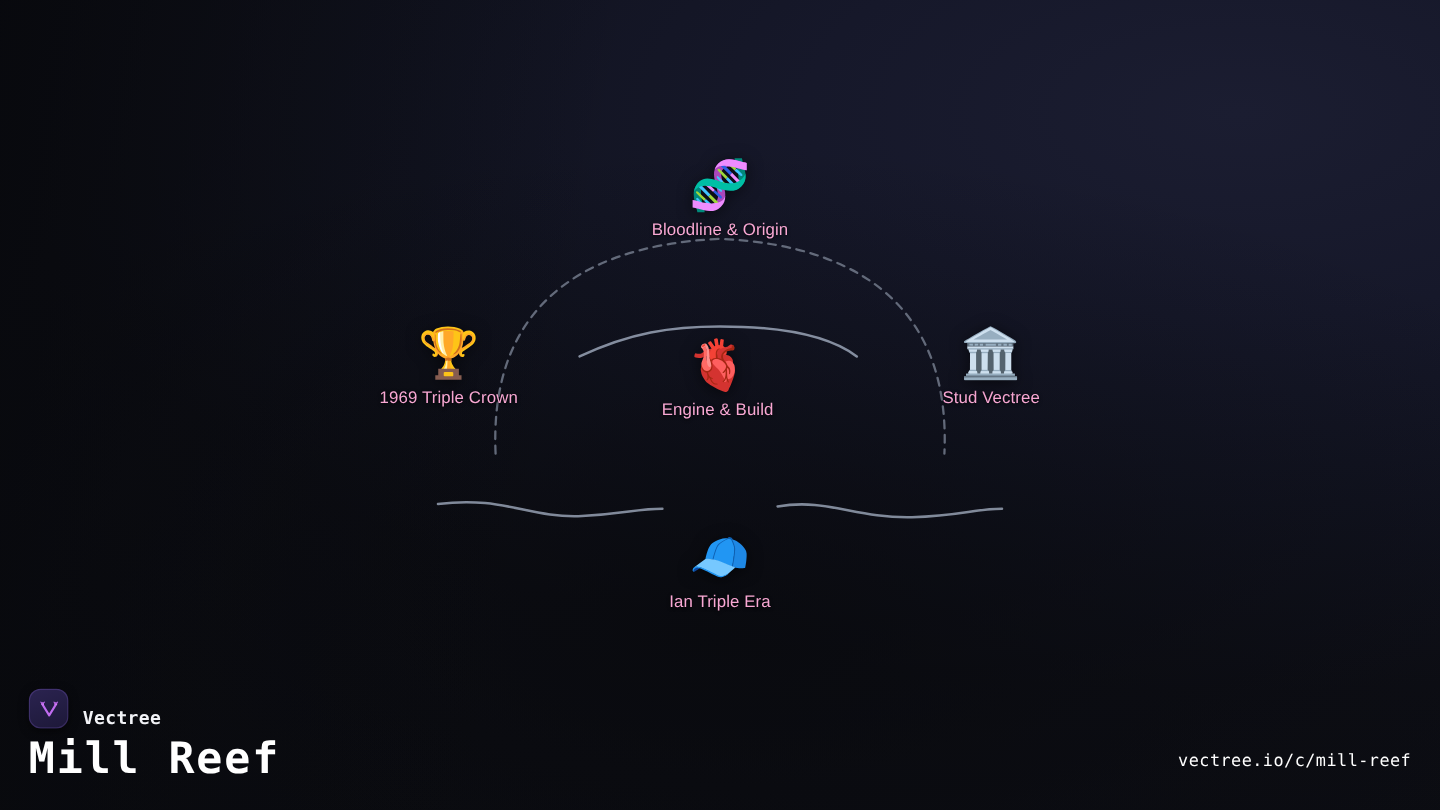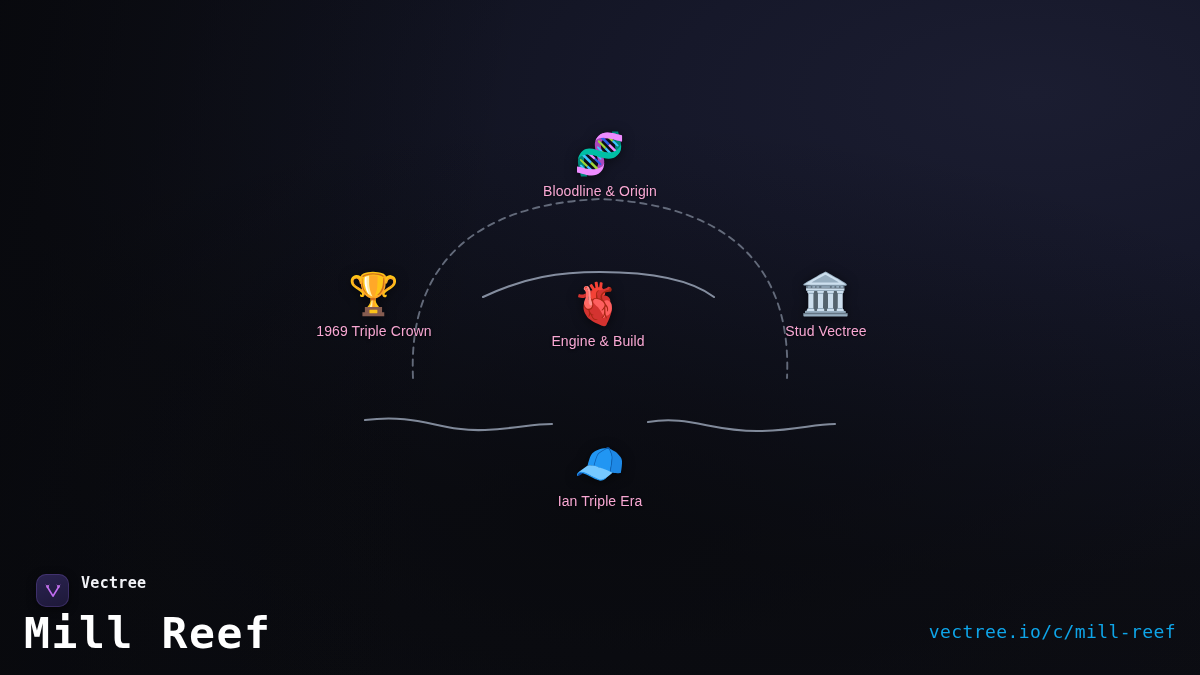--- a/index.html
+++ b/index.html
@@ -71,51 +71,51 @@
 
   
   .footer-left {
     position:absolute;
     left:24px;
     bottom:22px;
     display:flex;
     flex-direction:column;
     gap:6px;
   }
-  .brand-row { display:flex; align-items:flex-start; gap:12px;margin-left:12px; }
+  .brand-row { display:flex; align-items:flex-end; gap:12px; }
   .brand-mark {
     width:33px; height:33px;
     border-radius:10px;
     background:linear-gradient(160deg, #2b2350 0%, #241e45 48%, #1d1838 100%);
     box-shadow:inset 0 0 0 1px rgba(150,110,230,0.22), 0 2px 8px rgba(0,0,0,0.55);
     display:flex; align-items:center; justify-content:center;
     flex:0 0 auto;
   }
   .brand-name {
     font-family:"DejaVu Sans Mono","Liberation Mono", monospace;
     font-size:15px;
     font-weight:700;
     color:#f2f3f7;
     letter-spacing:0.3px;
   }
   .page-title {
     font-family:"DejaVu Sans Mono","Liberation Mono", monospace;
-    font-size:43px;
+    font-size:36px;
     font-weight:700;
     color:#ffffff;
     letter-spacing:1.6px;
     line-height:40px;
   }
   .footer-url {
     position:absolute;
     right:24px;
     bottom:33px;
     font-family:"DejaVu Sans Mono","Liberation Mono", monospace;
-    font-size:18px;
-    color:#0ea5e9;
+    font-size:14px;
+    color:#ffffff;
     letter-spacing:0.4px;
   }
 </style>
 </head>
 <body>
 
 <div id="stage">
 
   <div class="bg-base"></div>
   <div class="bg-tint"></div>

